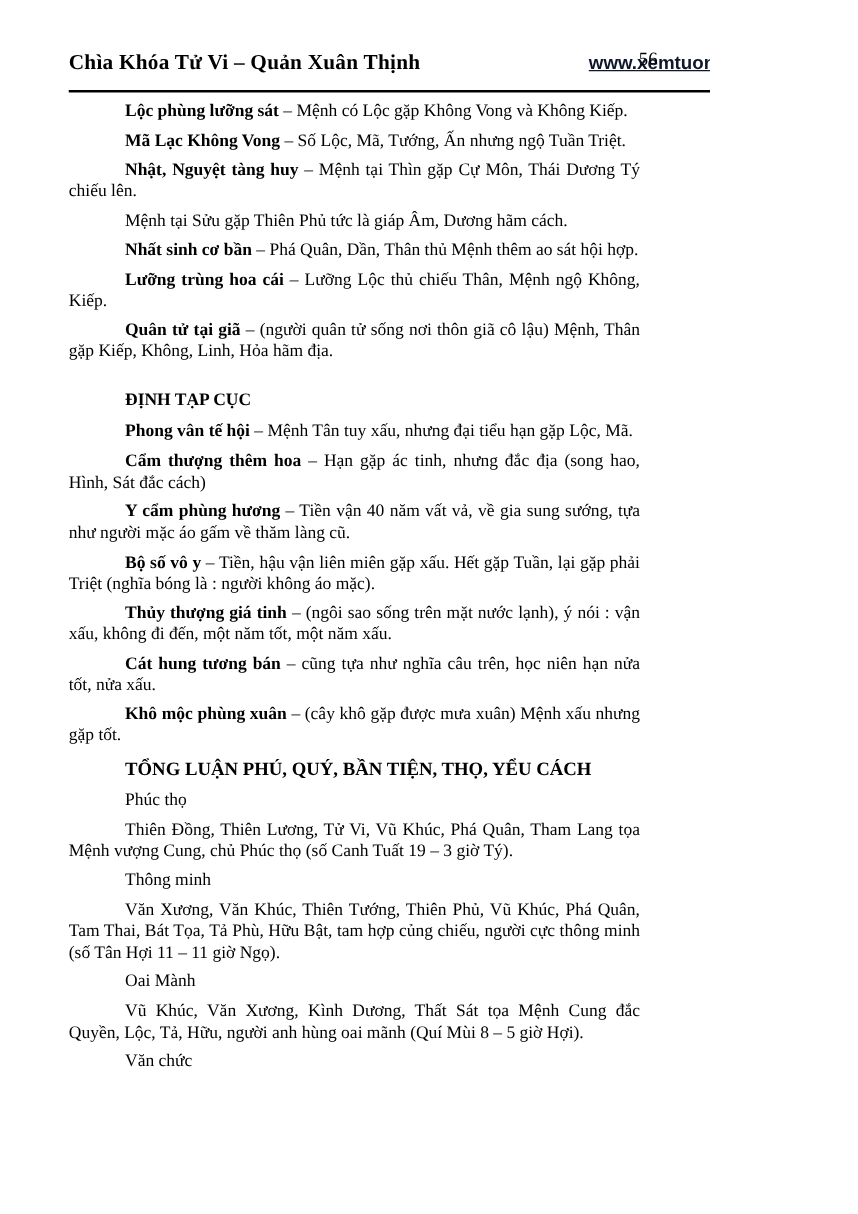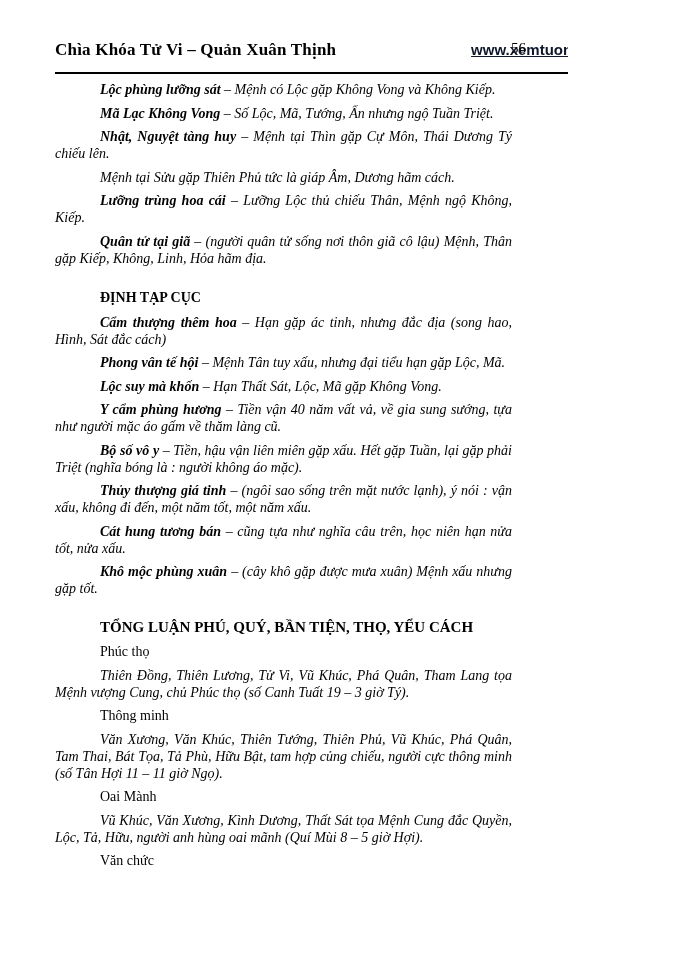--- a/index.html
+++ b/index.html
@@ -49,32 +49,31 @@
     margin-top: 12px;
   }
   .content { margin-top: 7px; }
   p.para {
     font-size: 14px;
     line-height: 17px;
     margin: 6.5px 0;
     text-indent: 45px;
     text-align: justify;
     color: #000000;
-    font-style: italic;
   }
   h2.section {
     font-size: 14px;
     line-height: 18px;
     font-weight: bold;
     margin: 22px 0 7px 0;
     text-indent: 45px;
   }
   h2.section.major {
     font-size: 15px;
-    margin-top: 21px;
+    margin-top: 10px;
   }
   h3.sub {
     font-size: 14px;
     line-height: 17px;
     font-weight: normal;
     margin: 6.5px 0;
     text-indent: 45px;
   }
 </style>
 </head>
@@ -105,47 +104,47 @@
       <b>Nhật, Nguyệt tàng huy</b>
       <span>– Mệnh tại Thìn gặp Cự Môn, Thái Dương Tý chiếu lên.</span>
     </p>
 
     <p class="para">
       <b></b>
       <span>Mệnh tại Sửu gặp Thiên Phủ tức là giáp Âm, Dương hãm cách.</span>
     </p>
 
 
+    <p class="para">
+      <b>Nhất sinh cơ bần</b>
+      <span>– Phá Quân, Dần, Thân thủ Mệnh thêm ao sát hội hợp.</span>
+    </p>
 
     <p class="para">
       <b>Lưỡng trùng hoa cái</b>
       <span>– Lưỡng Lộc thủ chiếu Thân, Mệnh ngộ Không, Kiếp.</span>
     </p>
 
     <p class="para">
       <b>Quân tử tại giã</b>
       <span>– (người quân tử sống nơi thôn giã cô lậu) Mệnh, Thân gặp Kiếp, Không, Linh, Hỏa hãm địa.</span>
     </p>
 
     <h2 class="section">ĐỊNH TẠP CỤC</h2>
 
     <p class="para">
-      <b>Cẩm thượng thêm hoa</b>
-      <span>– Hạn gặp ác tinh, nhưng đắc địa (song hao, Hình, Sát đắc cách)</span>
-    </p>
-
-    <p class="para">
       <b>Phong vân tế hội</b>
       <span>– Mệnh Tân tuy xấu, nhưng đại tiểu hạn gặp Lộc, Mã.</span>
     </p>
 
     <p class="para">
-      <b>Lộc suy mà khốn</b>
-      <span>– Hạn Thất Sát, Lộc, Mã gặp Không Vong.</span>
+      <b>Cẩm thượng thêm hoa</b>
+      <span>– Hạn gặp ác tinh, nhưng đắc địa (song hao, Hình, Sát đắc cách)</span>
     </p>
+
 
     <p class="para">
       <b>Y cẩm phùng hương</b>
       <span>– Tiền vận 40 năm vất vả, về gia sung sướng, tựa như người mặc áo gấm về thăm làng cũ.</span>
     </p>
 
     <p class="para">
       <b>Bộ số vô y</b>
       <span>– Tiền, hậu vận liên miên gặp xấu. Hết gặp Tuần, lại gặp phải Triệt (nghĩa bóng là : người không áo mặc).</span>
     </p>

